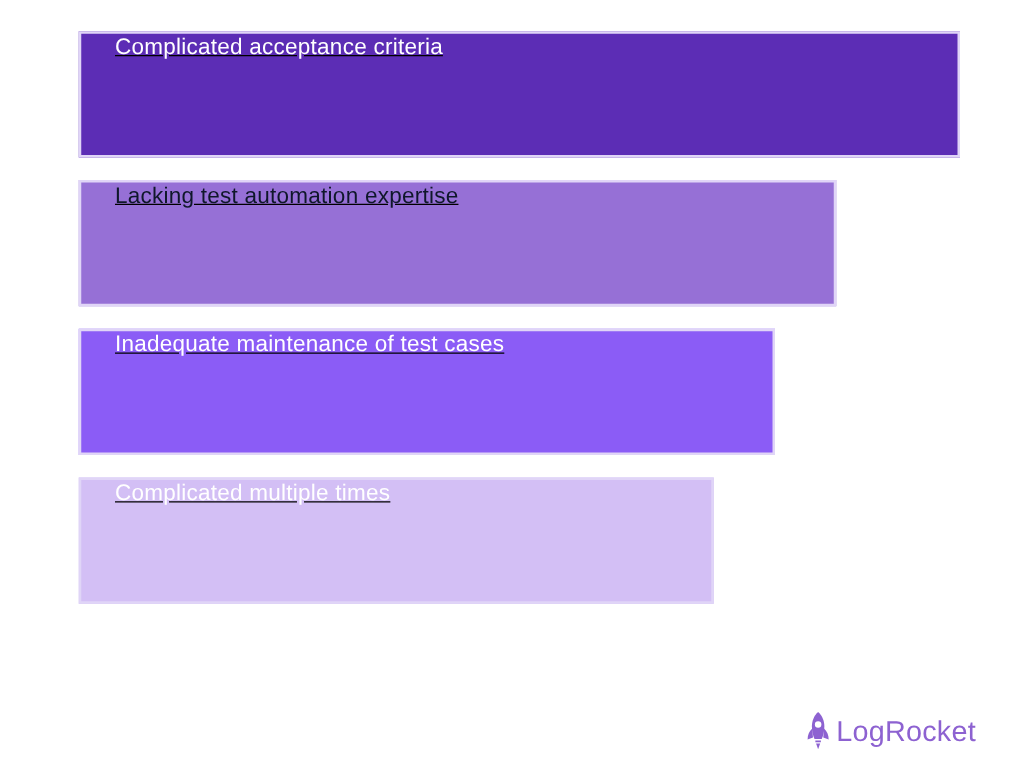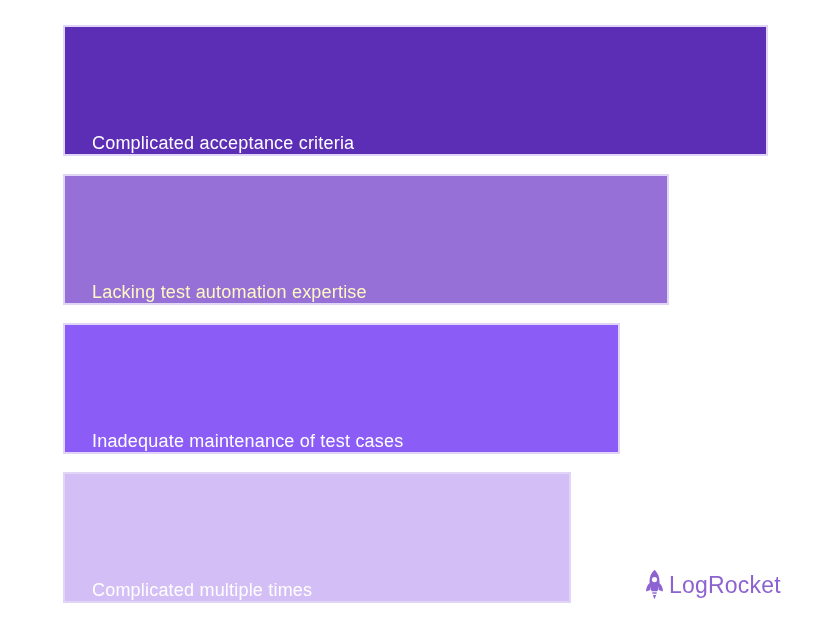--- a/index.html
+++ b/index.html
@@ -13,26 +13,27 @@
     position: relative;
     overflow: hidden;
     font-family: "Liberation Sans", sans-serif;
   }
   .chart {
     position: absolute;
     left: 63px;
     top: 25px;
   }
   .bar {
-    height: 131px;
+    height: 101px;
     margin-bottom: 18px;
     display: flex;
-    align-items: flex-end;
+    align-items: flex-start;
     box-sizing: border-box;
     border: 2px solid transparent;
+    text-decoration: underline;
   }
   .bar-label {
     padding-left: 27px;
     font-size: 18px;
     font-weight: 400;
     letter-spacing: 0.2px;
     white-space: nowrap;
   }
   .logo {
     position: absolute;
@@ -55,21 +56,21 @@
   }
 </style>
 </head>
 <body style="background: rgb(255, 255, 255);">
 
 <div class="chart">
   <div class="bar" style="width: 705px; background: rgb(92, 45, 181); border-color: rgb(224, 213, 247);">
     <span class="bar-label" style="color: rgb(255, 255, 255);">Complicated acceptance criteria</span>
   </div>
   <div class="bar" style="width: 606.3px; background: rgb(150, 112, 214); border-color: rgb(224, 213, 247);">
-    <span class="bar-label" style="color: #fef9c3;">Lacking test automation expertise</span>
+    <span class="bar-label" style="color: #0f172a;">Lacking test automation expertise</span>
   </div>
   <div class="bar" style="width: 556.95px; background: #8b5cf6; border-color: rgb(224, 213, 247);">
     <span class="bar-label" style="color: rgb(255, 255, 255);">Inadequate maintenance of test cases</span>
   </div>
   <div class="bar" style="width: 507.6px; background: rgb(211, 191, 245); border-color: rgb(224, 213, 247);">
     <span class="bar-label" style="color: rgb(255, 255, 255);">Complicated multiple times</span>
   </div>
 </div>
 
 <div class="logo" style="color: rgb(141, 98, 209);">

